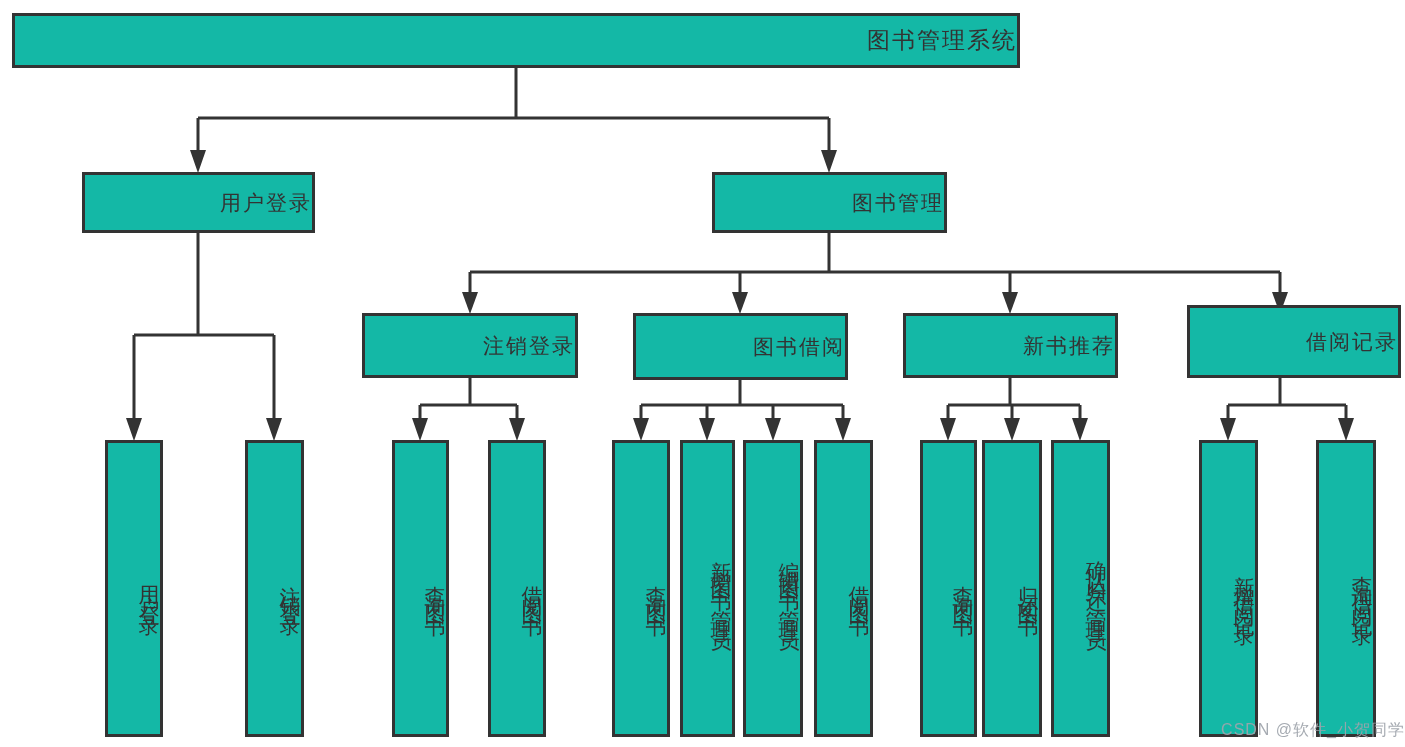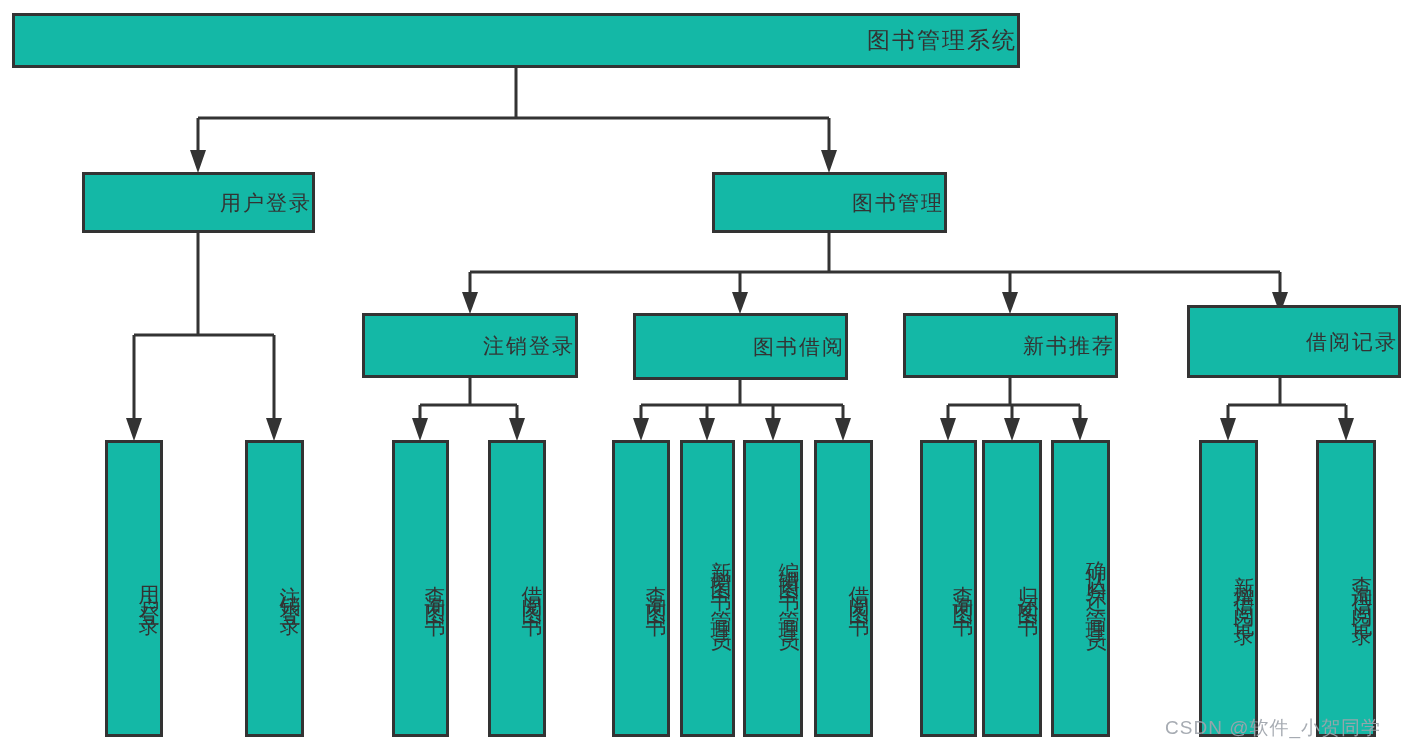--- a/index.html
+++ b/index.html
@@ -46,24 +46,24 @@
   }
   .leaf .lbl {
     writing-mode: vertical-rl;
     text-orientation: mixed;
     font-size: 21px;
     line-height: 1;
     letter-spacing: 10px;
   }
   #watermark {
     position: absolute;
-    right: 24px;
+    right: 0;
     bottom: 6px;
     z-index: 10;
-    font-size: 19px;
+    font-size: 16px;
     letter-spacing: 1px;
     color: rgba(158, 164, 171, 0.92);
     white-space: nowrap;
     margin-top: 36px;
   }
 </style>
 </head>
 <body>
 
 <div id="stage">

